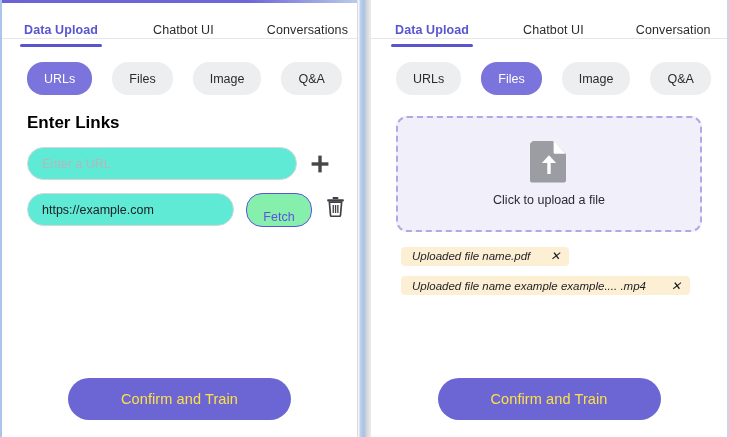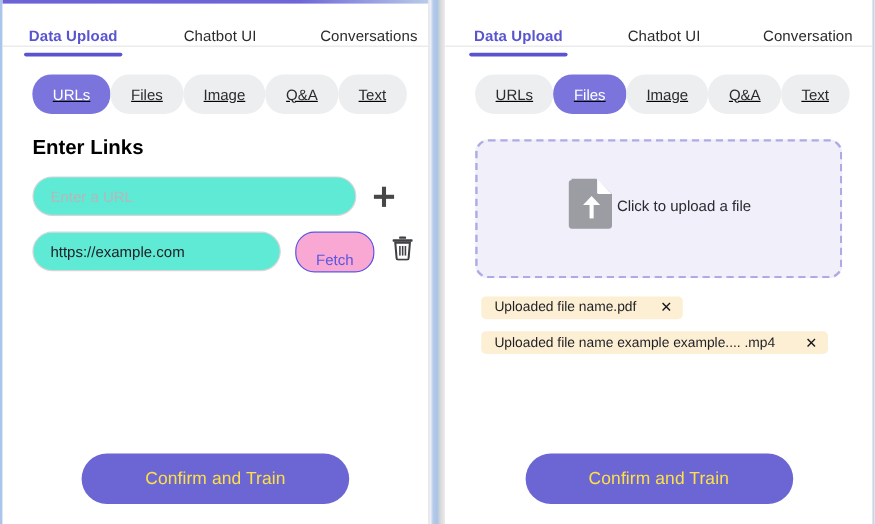--- a/index.html
+++ b/index.html
@@ -97,23 +97,22 @@
   .tabs-left .tab:nth-child(4) { margin-left: 48px; }
 
   .tabs-right .tab:nth-child(1) { margin-left: 24px; }
   .tabs-right .tab:nth-child(2) { margin-left: 54px; }
   .tabs-right .tab:nth-child(3) { margin-left: 52px; }
   .tabs-right .tab:nth-child(4) { margin-left: 47px; }
 
   
   .pillrow {
     display: flex;
-    gap: 0;
+    gap: 20px;
     padding: 23px 0 0 25px;
-    text-decoration: underline;
   }
   .pill {
     background: #eceef0;
     color: #2b2b2b;
     border: none;
     border-radius: 16px;
     font-size: 12.5px;
     font-family: inherit;
     height: 33px;
     padding: 0 17px;
@@ -171,21 +170,21 @@
   .url-input-2 {
     width: 207px;
   }
   .fetch-btn {
     margin-left: 12px;
     height: 31px;
     min-width: 66px;
     padding: 16px 14px;
     border-radius: 16px;
     border: 1.6px solid #5a55e0;
-    background: #f9a8d4;
+    background: #86efac;
     color: #5a55e0;
     font-size: 12.5px;
     font-family: inherit;
     cursor: pointer;
   }
   .trash-btn {
     margin-left: 11px;
     width: 24px;
     height: 26px;
     background: none;
@@ -199,37 +198,38 @@
 
   
   .dropzone {
     margin: 21px 25px 12px 25px;
     height: 116px;
     box-sizing: border-box;
     border: 2px dashed #aeaae4;
     border-radius: 11px;
     background: #f0effa;
     display: flex;
+    flex-direction: column;
     align-items: center;
     justify-content: center;
     cursor: pointer;
   }
   .dz-icon { margin-bottom: 6px; }
   .dz-main {
     font-size: 12.5px;
     color: #2a2b30;
     margin-bottom: 4px;
   }
   .dz-sub {
     font-size: 11.5px;
     color: #8b8c91;
   }
 
   
-  .chips { margin: 14px 0 0 30px; }
+  .chips { margin: 14px 0 0 30px; font-style: italic; }
   .chip {
     display: inline-flex;
     align-items: center;
     background: #fdefd4;
     border-radius: 4px;
     height: 19px;
     padding: 0 9px 0 11px;
     font-size: 11.5px;
     color: #1e1f24;
     margin-bottom: 10px;

